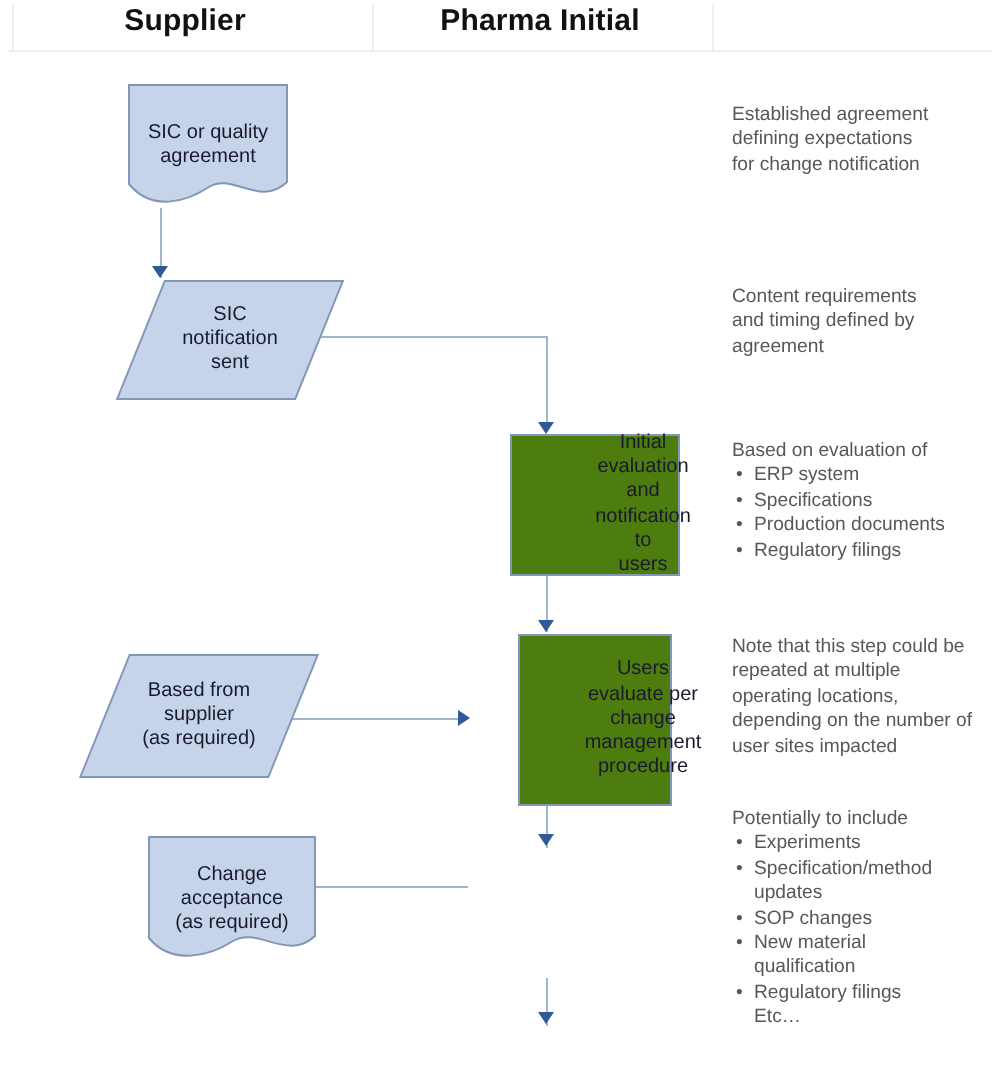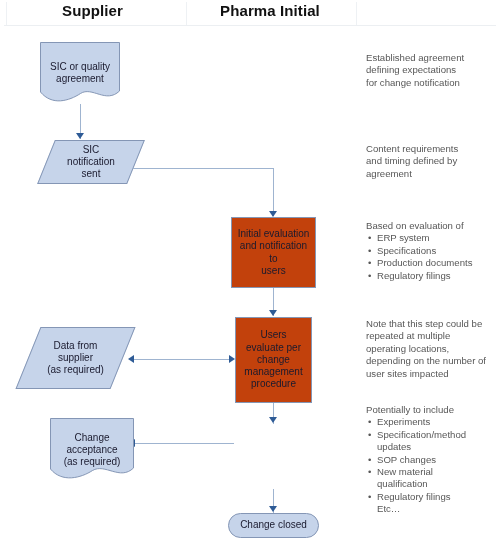--- a/index.html
+++ b/index.html
@@ -19,25 +19,26 @@
   .hdr-rule{position:absolute;left:4px;top:25px;width:492px;height:1px;background:#eceff2;}
   .hdr-div{position:absolute;top:2px;width:1px;height:24px;background:#eef1f4;}
 
   
   .shape{
     position:absolute;
     display:flex;align-items:center;justify-content:center;
     text-align:center;
     font-size:10px;line-height:12.2px;color:#1a1a2e;
     box-sizing:border-box;
+    margin-left:24px;
   }
   .shape .txt{padding:0 4px;white-space:pre-line;}
 
   
-  .rect{background:#c2410c;border:1px solid #8496b5;}
+  .rect{background:#4d7c0f;border:1px solid #8496b5;padding-left:48px;}
 
   
   .para{background:transparent;border:none;}
   .para .pbg{
     position:absolute;inset:0;
     background:#c6d4ea;border:1px solid #8496b5;
     transform:skewX(-22deg);
     box-sizing:border-box;
   }
   .para .txt{position:relative;z-index:2;}
@@ -108,21 +109,21 @@
   <div class="arw arw-d" style="left:269px;top:506px;"></div>
 
   <div class="shape doc" style="left:40px;top:42px;width:80px;height:62px;">
     <svg class="docbg" viewBox="0 0 80 62" preserveAspectRatio="none">
       <path d="M0.5,0.5 H79.5 V49 C66,62 52,44 40.5,51.5 C29,59 12,64 0.5,50 Z" fill="#c6d4ea" stroke="#8496b5" stroke-width="1"></path>
     </svg>
     <span class="txt">SIC or quality
 agreement</span>
   </div>
 
-  <div class="shape para" style="left:46px;top:140px;width:90px;height:44px;">
+  <div class="shape para" style="left:46px;top:140px;width:90px;height:60px;">
     <span class="pbg"></span>
     <span class="txt">SIC
 notification
 sent</span>
   </div>
 
   <div class="shape rect" style="left:231px;top:217px;width:85px;height:71px;">
     <span class="txt">Initial evaluation
 and notification to
 users</span>
@@ -131,38 +132,35 @@
   <div class="shape rect" style="left:235px;top:317px;width:77px;height:86px;">
     <span class="txt">Users
 evaluate per
 change
 management
 procedure</span>
   </div>
 
   <div class="shape para" style="left:28px;top:327px;width:95px;height:62px;">
     <span class="pbg"></span>
-    <span class="txt">Data from
+    <span class="txt">Based from
 supplier
 (as required)</span>
   </div>
 
 
   <div class="shape doc" style="left:50px;top:418px;width:84px;height:64px;">
     <svg class="docbg" viewBox="0 0 84 64" preserveAspectRatio="none">
       <path d="M0.5,0.5 H83.5 V50 C70,63 55,45 42.5,52.5 C31,60 12,65 0.5,51 Z" fill="#c6d4ea" stroke="#8496b5" stroke-width="1"></path>
     </svg>
     <span class="txt">Change
 acceptance
 (as required)</span>
   </div>
 
-  <div class="shape term" style="left:228px;top:513px;width:91px;height:25px;">
-    <span class="txt">Change closed</span>
-  </div>
 
   <div class="note" style="left:366px;top:52px;">
     <span class="ntitle" style="white-space:pre-line;">Established agreement
 defining expectations
 for change notification</span>
   </div>
 
   <div class="note" style="left:366px;top:143px;">
     <span class="ntitle" style="white-space:pre-line;">Content requirements
 and timing defined by

